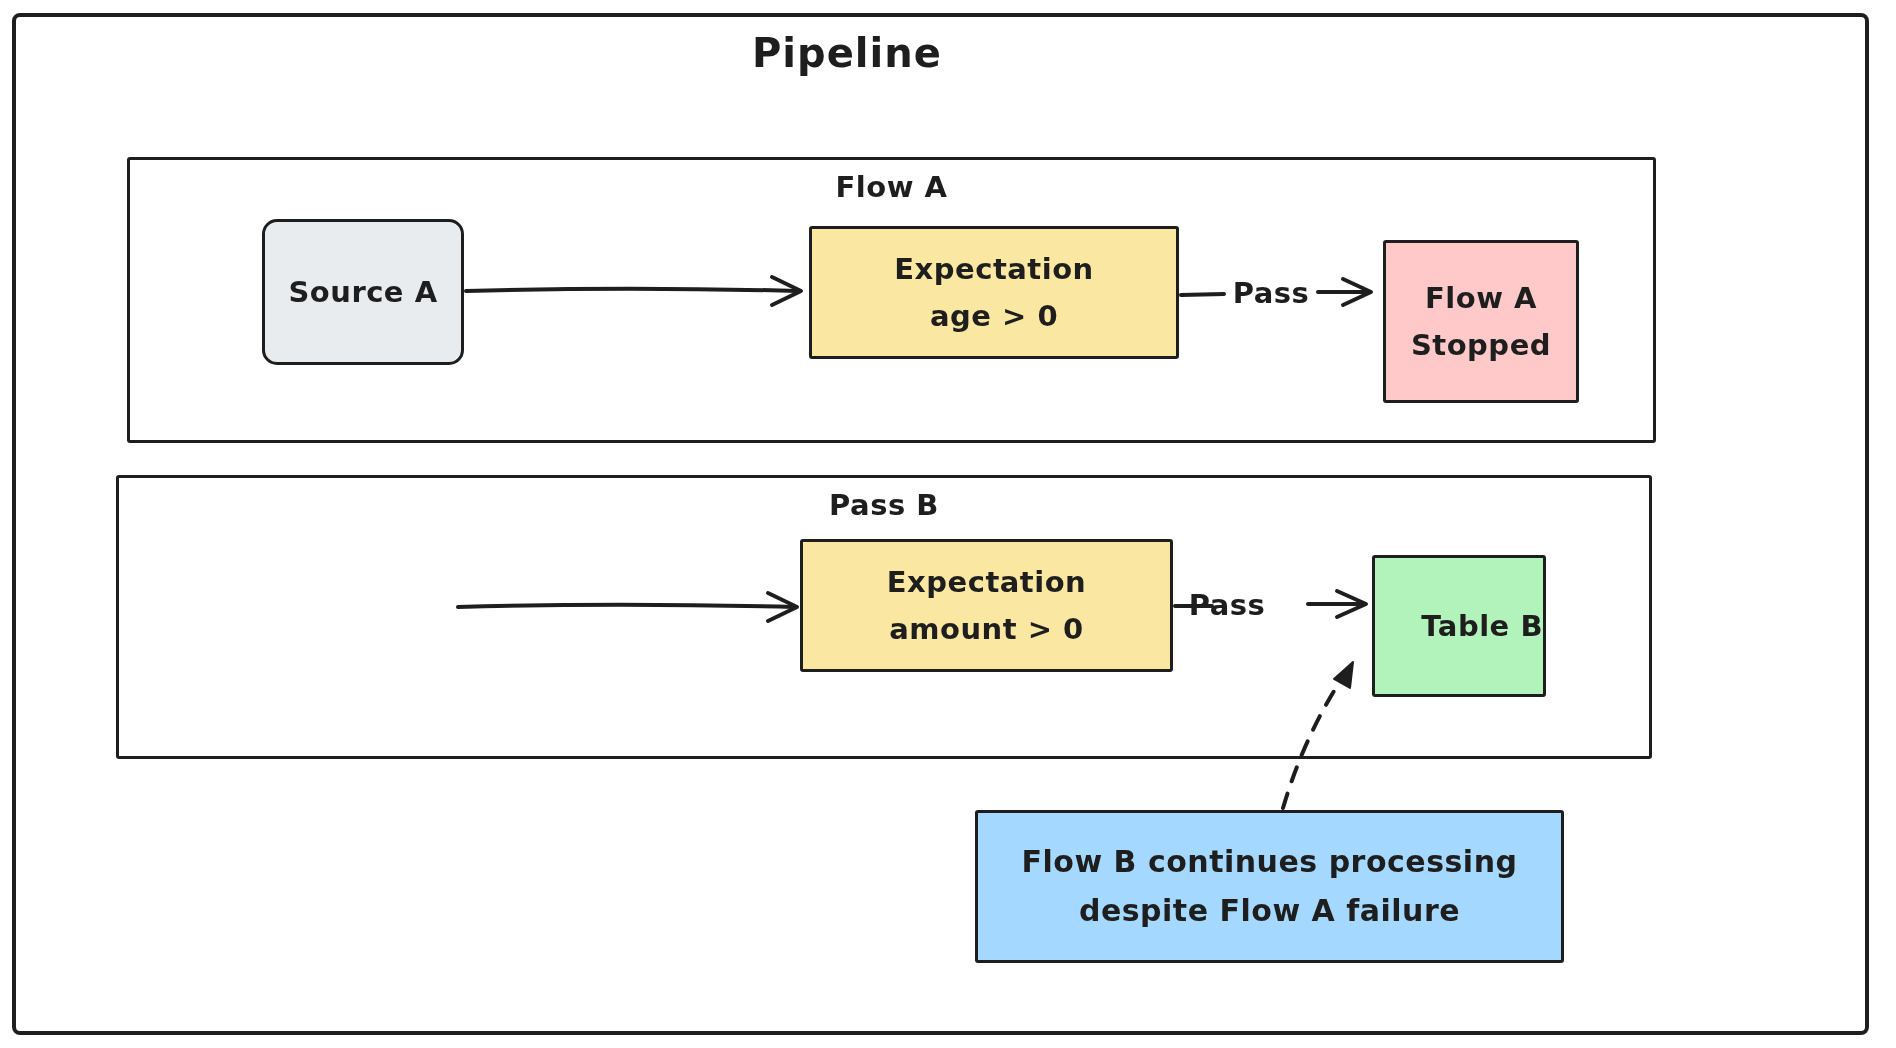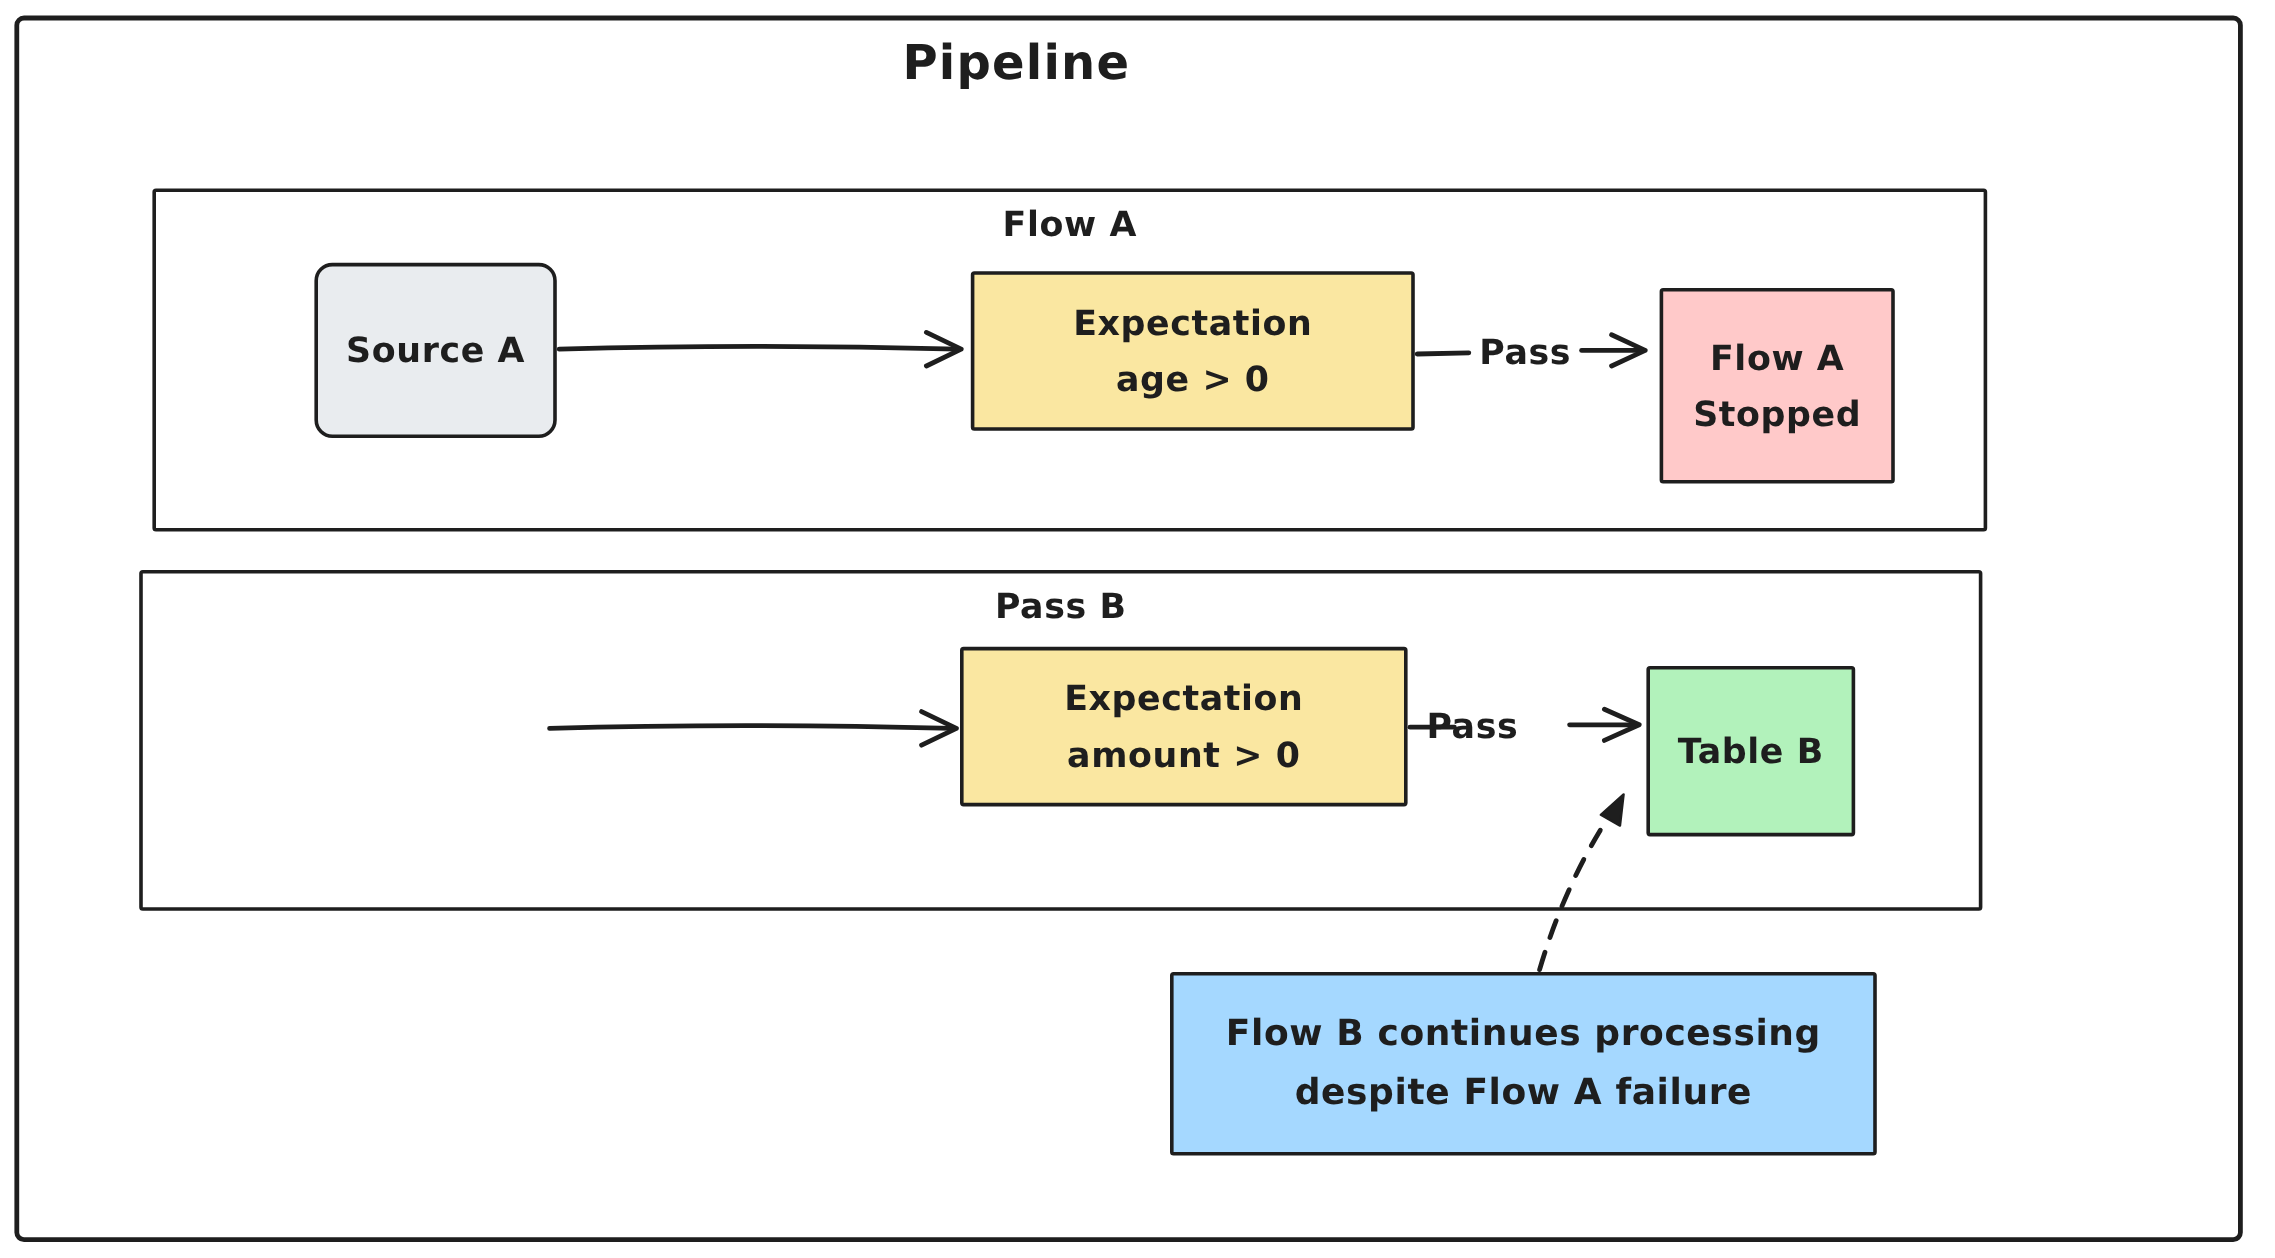--- a/index.html
+++ b/index.html
@@ -74,21 +74,21 @@
     <span>Flow A</span>
     <span>Stopped</span>
   </div>
 
 
   <div id="expectB" class="abs node" style="background-color: rgb(250, 231, 161);">
     <span>Expectation</span>
     <span>amount &gt; 0</span>
   </div>
 
-  <div id="tableB" class="abs node" style="background-color: rgb(178, 242, 187);">
+  <div id="tableB" class="abs node" style="background-color: rgb(178, 242, 187); align-items: flex-end;">
     <span>Table B</span>
   </div>
 
   <div id="noteBox" class="abs node" style="background-color: rgb(165, 216, 255);">
     <span>Flow B continues processing</span>
     <span>despite Flow A failure</span>
   </div>
 
   <div id="failLabel" class="abs edge-label">Pass</div>
   <div id="passLabel" class="abs edge-label">Pass</div>

